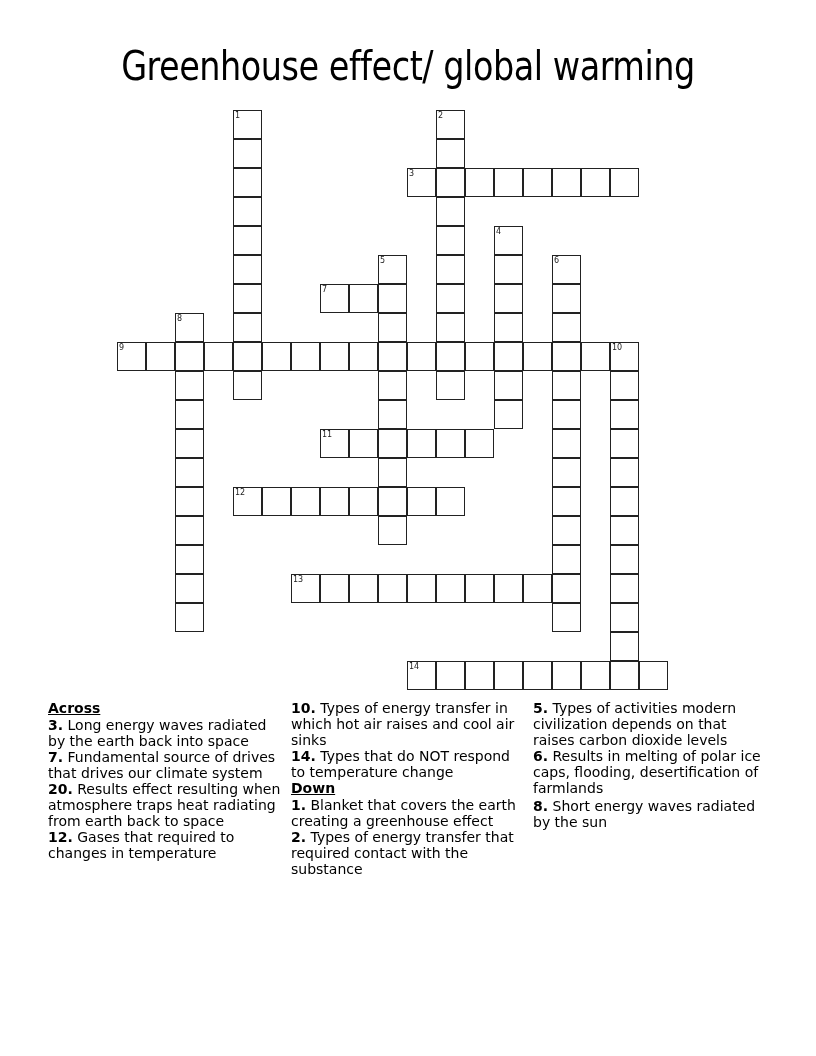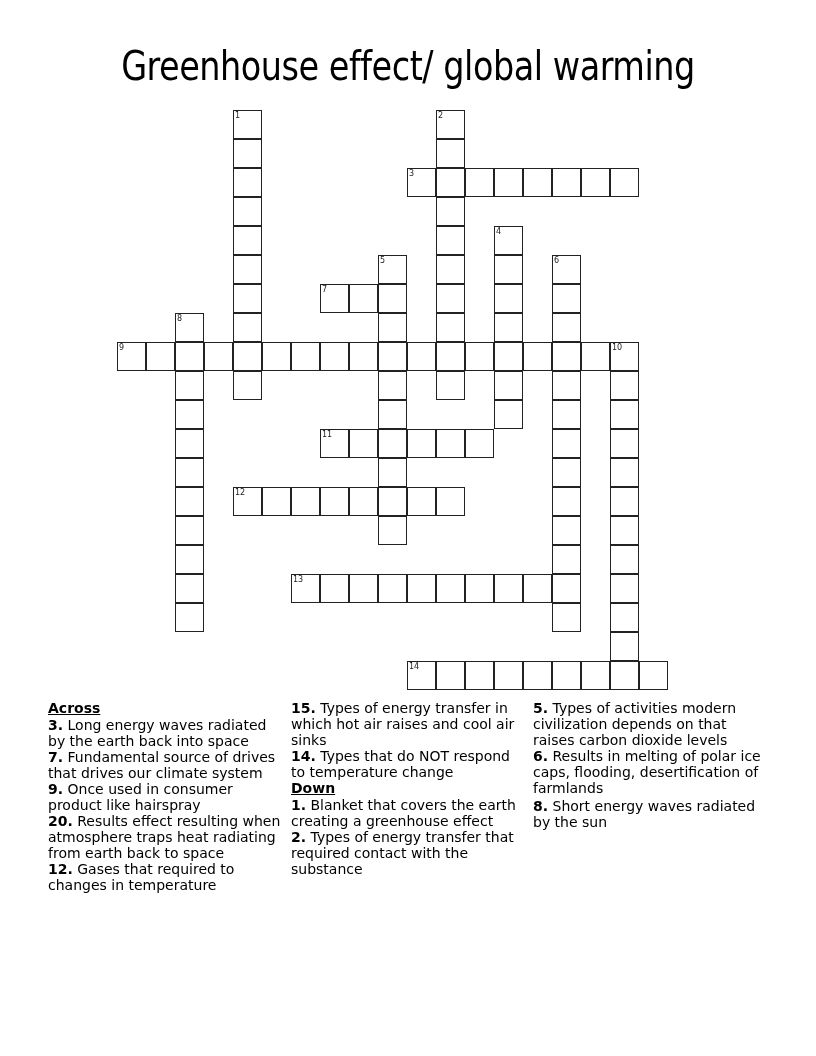--- a/index.html
+++ b/index.html
@@ -177,26 +177,25 @@
     <div class="cell" style="left: 552px; top: 661px;"></div>
     <div class="cell" style="left: 581px; top: 661px;"></div>
     <div class="cell" style="left: 639px; top: 661px;"></div>
   </div>
 
 <div class="clues">
   <div class="clue-col" style="left:48px;">
     <span class="heading">Across</span>
     <span class="clue"><b>3.</b><span> Long energy waves radiated by the earth back into space</span></span>
     <span class="clue"><b>7.</b><span> Fundamental source of drives that drives our climate system</span></span>
-    <span class="clue"><b>9.</b><span> Once used in consumer product like hairspray</span></span>
     <span class="clue"><b>20.</b><span> Results effect resulting when atmosphere traps heat radiating from earth back to space</span></span>
     <span class="clue"><b>12.</b><span> Gases that required to changes in temperature</span></span>
   </div>
   <div class="clue-col" style="left:291px;">
-    <span class="clue"><b>15.</b><span> Types of energy transfer in which hot air raises and cool air sinks</span></span>
+    <span class="clue"><b>10.</b><span> Types of energy transfer in which hot air raises and cool air sinks</span></span>
     <span class="clue"><b>14.</b><span> Types that do NOT respond to temperature change</span></span>
     <span class="heading">Down</span>
     <span class="clue"><b>1.</b><span> Blanket that covers the earth creating a greenhouse effect</span></span>
     <span class="clue"><b>2.</b><span> Types of energy transfer that required contact with the substance</span></span>
   </div>
   <div class="clue-col" style="left:533px;">
     <span class="clue"><b>5.</b><span> Types of activities modern civilization depends on that raises carbon dioxide levels</span></span>
     <span class="clue"><b>6.</b><span> Results in melting of polar ice caps, flooding, desertification of farmlands</span></span>
     <span class="clue gap"><b>8.</b><span> Short energy waves radiated by the sun</span></span>
   </div>

